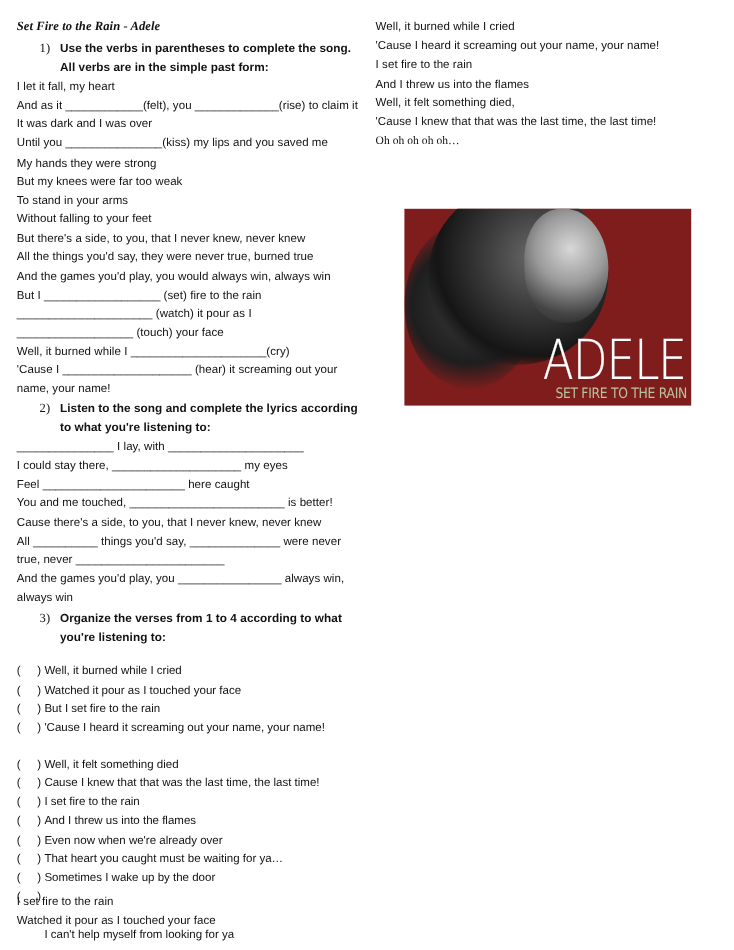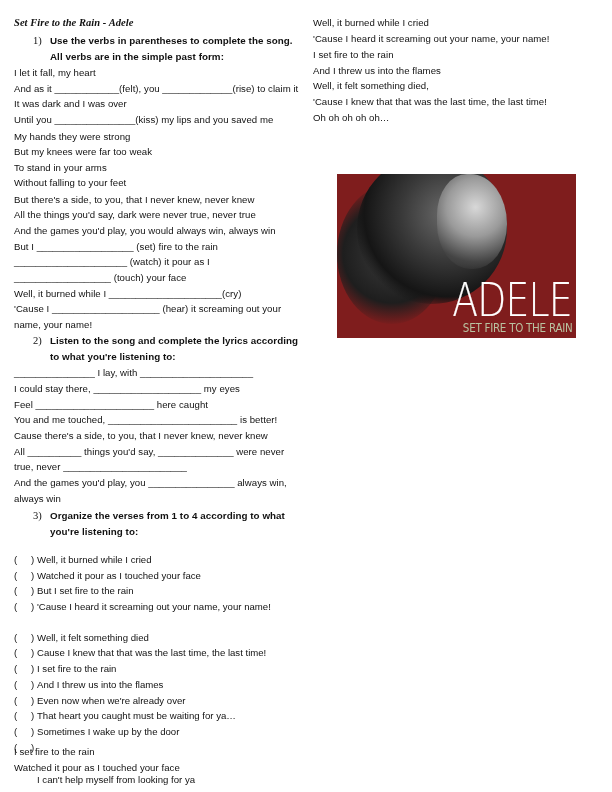--- a/index.html
+++ b/index.html
@@ -33,21 +33,21 @@
 
 <div class="ln" style="left:14px; top:67px;">I let it fall, my heart</div>
 <div class="ln" style="left:14px; top:83px;">And as it ____________(felt), you _____________(rise) to claim it</div>
 <div class="ln" style="left:14px; top:98px;">It was dark and I was over</div>
 <div class="ln" style="left:14px; top:114px;">Until you _______________(kiss) my lips and you saved me</div>
 <div class="ln" style="left:14px; top:131px;">My hands they were strong</div>
 <div class="ln" style="left:14px; top:146px;">But my knees were far too weak</div>
 <div class="ln" style="left:14px; top:162px;">To stand in your arms</div>
 <div class="ln" style="left:14px; top:177px;">Without falling to your feet</div>
 <div class="ln" style="left:14px; top:194px;">But there's a side, to you, that I never knew, never knew</div>
-<div class="ln" style="left:14px; top:209px;">All the things you'd say, dark were never true, never true</div>
+<div class="ln" style="left:14px; top:209px;">All the things you'd say, they were never true, burned true</div>
 <div class="ln" style="left:14px; top:225px;">And the games you'd play, you would always win, always win</div>
 <div class="ln" style="left:14px; top:241px;">But I __________________ (set) fire to the rain</div>
 <div class="ln" style="left:14px; top:256px;">_____________________ (watch) it pour as I</div>
 <div class="ln" style="left:14px; top:272px;">__________________ (touch) your face</div>
 <div class="ln" style="left:14px; top:288px;">Well, it burned while I _____________________(cry)</div>
 <div class="ln" style="left:14px; top:303px;">'Cause I ____________________ (hear) it screaming out your</div>
 <div class="ln" style="left:14px; top:319px;">name, your name!</div>
 
 <div class="num" style="left:33px; top:335px;">2)</div>
 <div class="ln instr" style="left:50px; top:335px;">Listen to the song and complete the lyrics according</div>
@@ -107,21 +107,21 @@
 
 <div class="ln" style="left:14px; top:746px;">I set fire to the rain</div>
 <div class="ln" style="left:14px; top:762px;">Watched it pour as I touched your face</div>
 
 <div class="ln" style="left:313px; top:17px;">Well, it burned while I cried</div>
 <div class="ln" style="left:313px; top:33px;">'Cause I heard it screaming out your name, your name!</div>
 <div class="ln" style="left:313px; top:49px;">I set fire to the rain</div>
 <div class="ln" style="left:313px; top:65px;">And I threw us into the flames</div>
 <div class="ln" style="left:313px; top:80px;">Well, it felt something died,</div>
 <div class="ln" style="left:313px; top:96px;">'Cause I knew that that was the last time, the last time!</div>
-<div class="ln" style="left:313px; top:112px;">Oh oh oh oh oh…</div>
+<div class="ln" style="left:313px; top:112px;font-family:Liberation Serif, serif;">Oh oh oh oh oh…</div>
 
 <div class="figure">
   <div class="hair"></div>
   <div class="glow1"></div>
   <div class="face"></div>
   <div class="artist">ADELE</div>
   <div class="song">SET FIRE TO THE RAIN</div>
 </div>
 
 </body></html>

